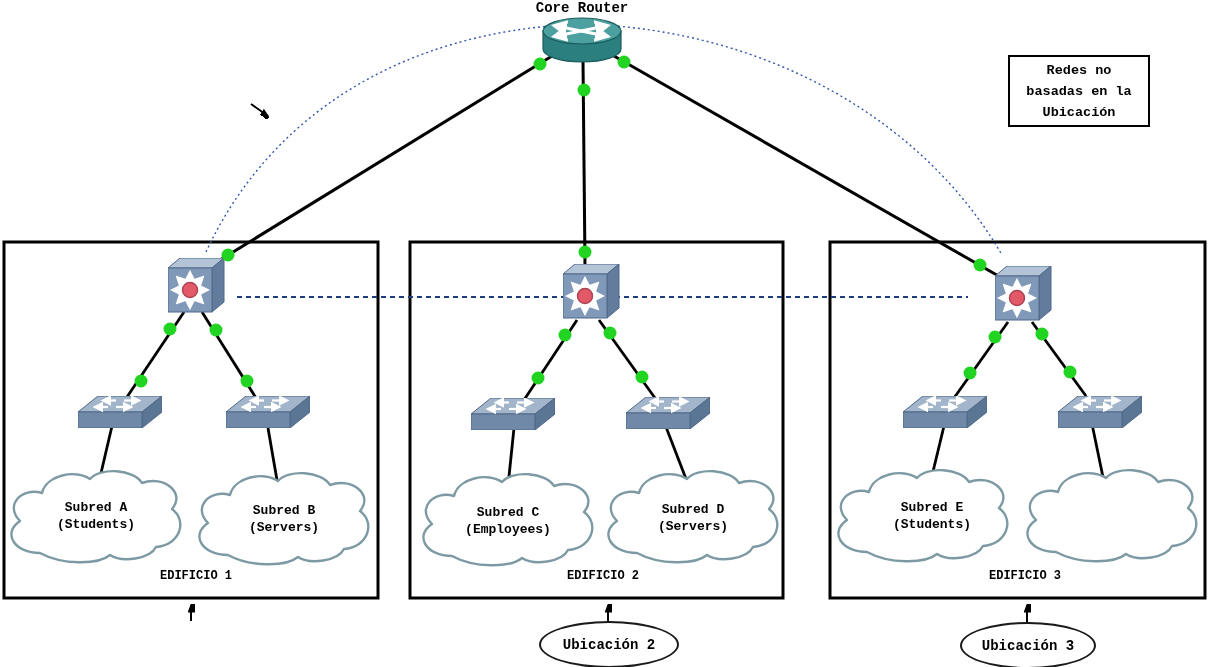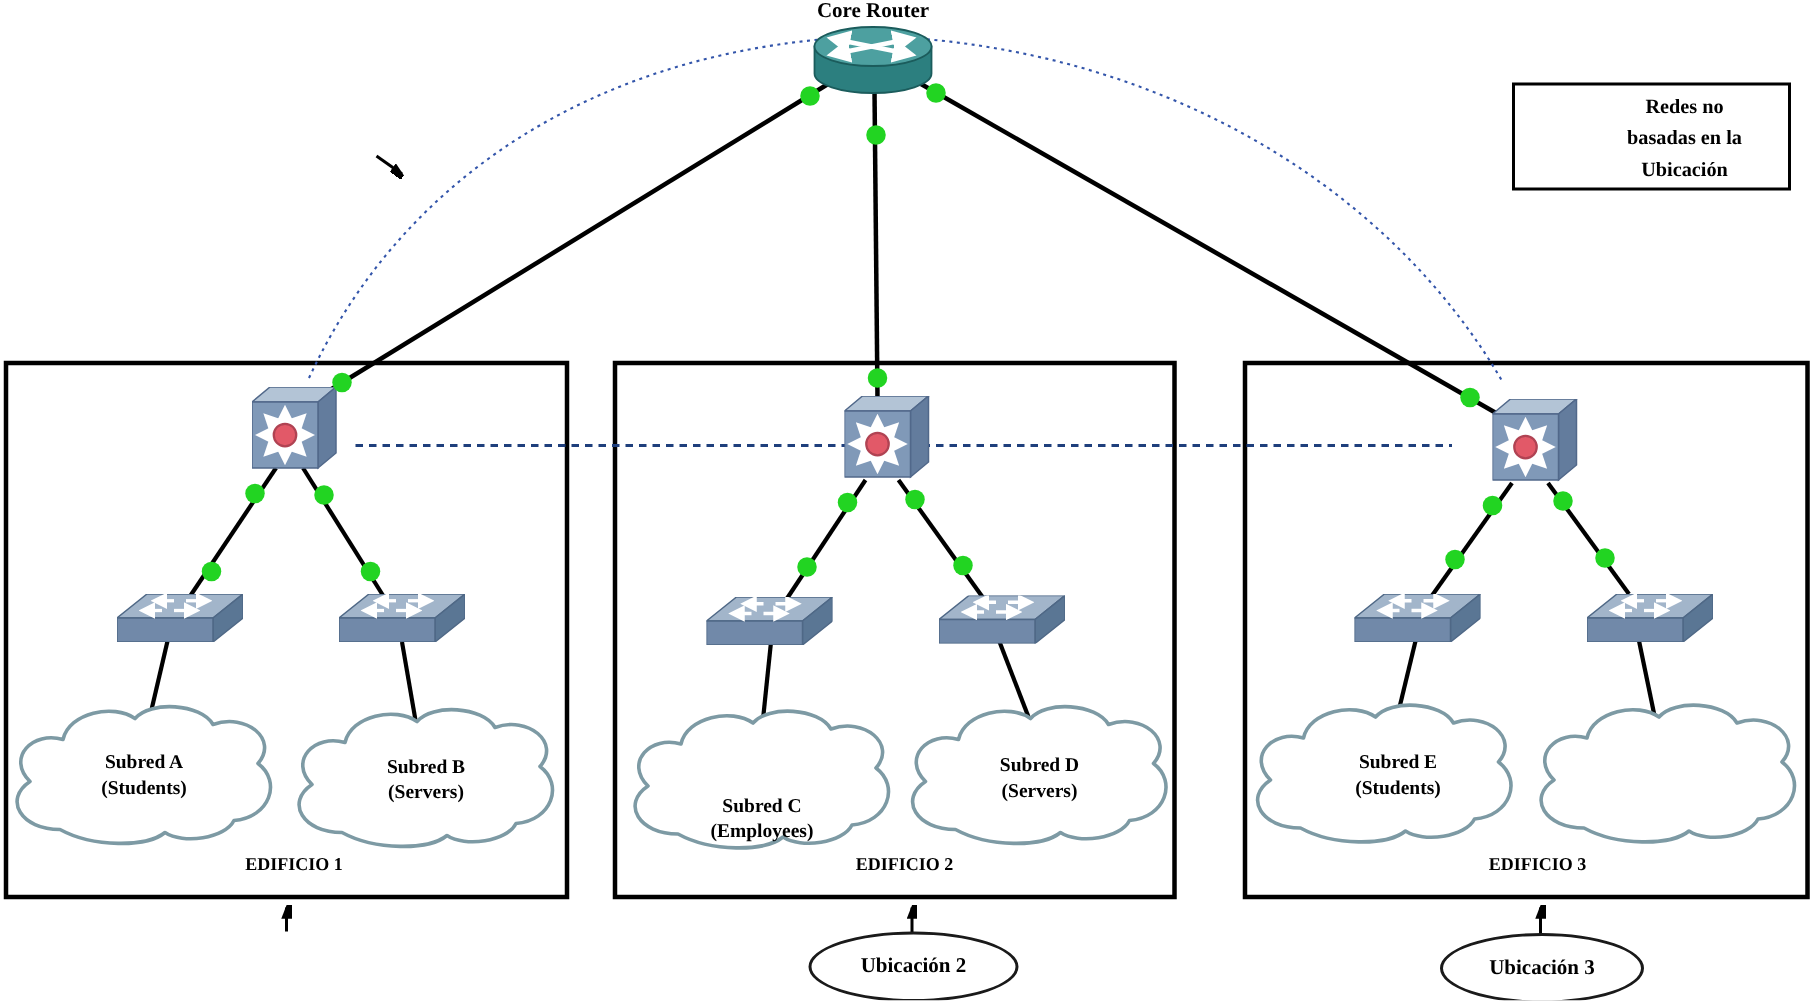--- a/index.html
+++ b/index.html
@@ -1,31 +1,31 @@
 <!DOCTYPE html>
 <html><head>
 <meta charset="utf-8">
 <style>
   html,body{margin:0;padding:0;background:#fff;}
   .stage{
     position:relative;width:1212px;height:667px;background:#ffffff;
-    font-family:Liberation Serif, serif;overflow:hidden;
+    font-family:Liberation Mono, monospace;overflow:hidden;
   }
   .stage svg.wire{position:absolute;left:0;top:0;z-index:1;}
   .lbl{position:absolute;font-weight:bold;color:#000;z-index:3;}
   .center{text-align:center;}
   .ellipse{
     position:absolute;border:2px solid #1a1a1a;border-radius:50%;
     background:#fff;display:flex;align-items:center;justify-content:center;
     font-weight:bold;color:#000;z-index:3;
   }
   .rectbox{
     position:absolute;border:2px solid #000;background:#fff;
     display:flex;flex-direction:column;align-items:center;justify-content:center;
-    font-weight:bold;color:#000;z-index:3;line-height:21px;font-size:13.5px;padding-left:44px;
+    font-weight:bold;color:#000;z-index:3;line-height:21px;font-size:13.5px;
   }
   .cloud-lbl{position:absolute;width:150px;z-index:3;text-align:center;
     font-weight:bold;font-size:13px;line-height:17px;color:#000;}
   .edif{font-size:12px;width:140px;}
   .ubi{font-size:14px;}
 </style>
 </head>
 <body>
 
 <div class="stage">
@@ -179,21 +179,21 @@
   </div>
 
   <div class="cloud-lbl" style="left:21px;top:499px;">
     <div>Subred A</div>
     <div>(Students)</div>
   </div>
   <div class="cloud-lbl" style="left:209px;top:502px;">
     <div>Subred B</div>
     <div>(Servers)</div>
   </div>
-  <div class="cloud-lbl" style="left:433px;top:528px;">
+  <div class="cloud-lbl" style="left:433px;top:504px;">
     <div>Subred C</div>
     <div>(Employees)</div>
   </div>
   <div class="cloud-lbl" style="left:618px;top:501px;text-align:center;">
     <div>Subred D</div>
     <div>(Servers)</div>
   </div>
   <div class="cloud-lbl" style="left:857px;top:499px;text-align:center;">
     <div>Subred E</div>
     <div>(Students)</div>

